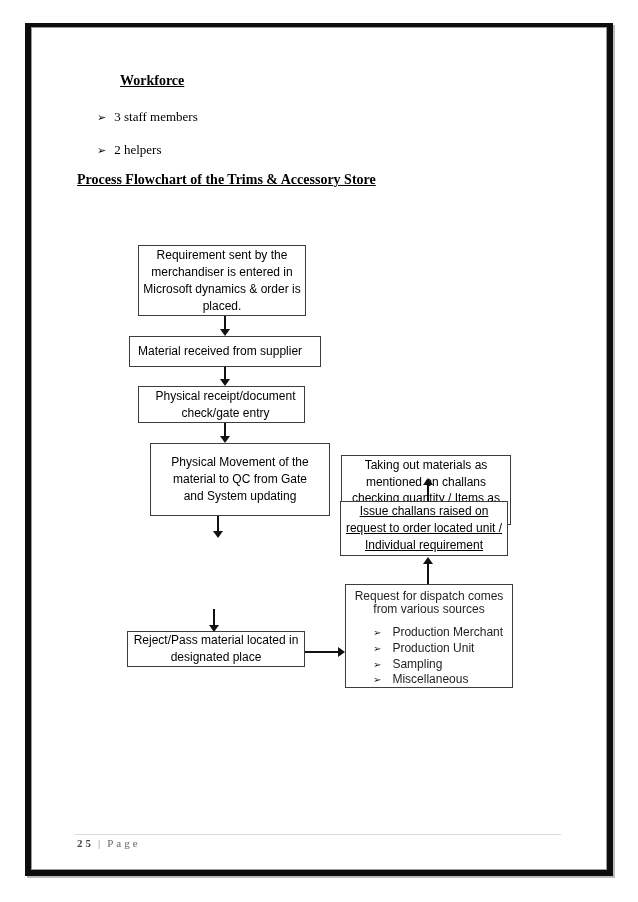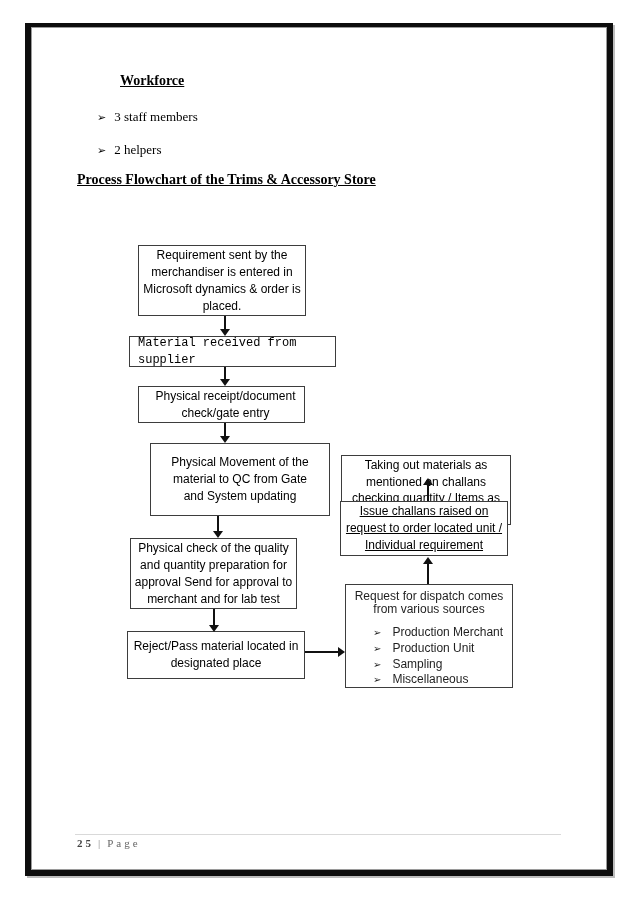--- a/index.html
+++ b/index.html
@@ -162,35 +162,31 @@
     <span>2 helpers</span>
   </div>
 
   <div class="heading" style="left:77px; top:172px;">Process Flowchart of the Trims &amp; Accessory Store</div>
 
   <div class="node" style="left:138px; top:245px; width:168px; height:71px;">Requirement sent by the
 merchandiser is entered in
 Microsoft dynamics &amp; order is
 placed.</div>
 
-  <div class="node align-left" style="left:129px; top:336px; width:207px; height:31px;font-family:Liberation Mono, monospace;">Material received from supplier</div>
+  <div class="node align-left" style="left:129px; top:336px; width:192px; height:31px;">Material received from supplier</div>
 
   <div class="node" style="left:138px; top:386px; width:167px; height:37px;padding-left:10px;">Physical receipt/document
 check/gate entry</div>
 
   <div class="node" style="left:150px; top:443px; width:180px; height:73px;">Physical Movement of the
 material to QC from Gate
 and System updating</div>
 
-  <div class="node" style="left:130px; top:538px; width:167px; height:71px;">Physical check of the quality
-and quantity preparation for
-approval Send for approval to
-merchant and for lab test</div>
-
-  <div class="node" style="left:127px; top:631px; width:178px; height:48px;text-align:center;">Reject/Pass material located in
+
+  <div class="node" style="left:127px; top:631px; width:178px; height:36px;text-align:center;">Reject/Pass material located in
 designated place</div>
 
   <div class="node tight" style="left:341px; top:407px; width:170px; height:70px;margin-top:48px;">Taking out materials as
 mentioned on challans
 checking quantity / Items as
 per challans and packing</div>
 
   <div class="node" style="left:340px; top:501px; width:168px; height:55px;text-decoration:underline;">Issue challans raised on
 request to order located unit /
 Individual requirement</div>

